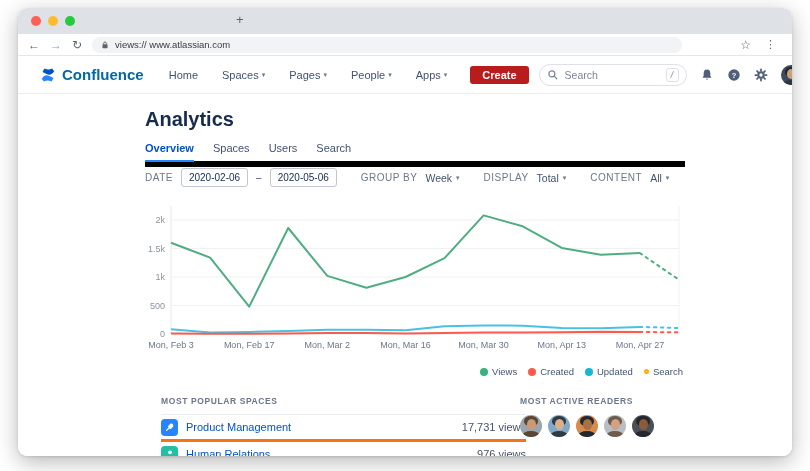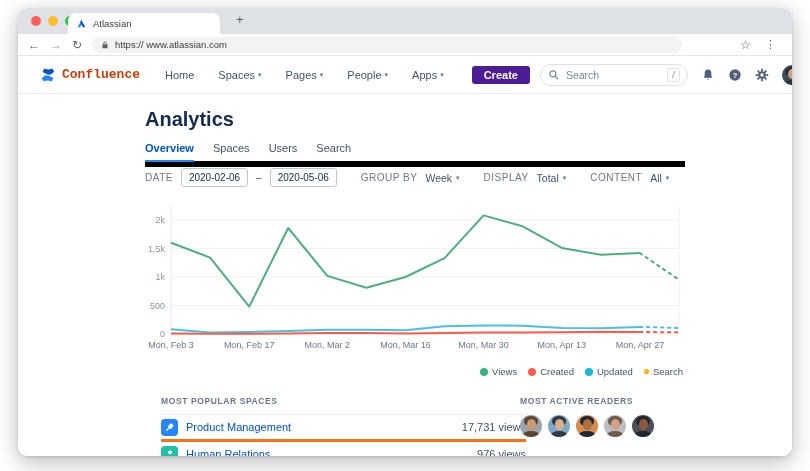--- a/index.html
+++ b/index.html
@@ -23,26 +23,26 @@
   .urlpill{flex:1;height:16px;background:#f1f3f4;border-radius:8px;display:flex;
     align-items:center;padding:0 9px;gap:6px;max-width:590px;}
   .urltext{font-size:9.5px;color:#3c4043;}
   .chrome-right{display:flex;align-items:center;gap:14px;margin-left:auto;padding-right:6px;}
   .star{font-size:12px;color:#5f6368;}
   .dots{font-size:11px;color:#5f6368;letter-spacing:0;}
   
   .appnav{height:38px;display:flex;align-items:center;padding:0 14px 0 12px;gap:10px;
     border-bottom:1px solid #ebecf0;background:#fff;}
   .brand{display:flex;align-items:center;gap:6px;margin-right:8px;}
-  .brand-name{font-size:13px;font-weight:bold;color:#c2410c;font-family:Liberation Mono, monospace;}
+  .brand-name{font-size:15px;font-weight:bold;color:#0369a1;}
   .nav-item{display:flex;align-items:center;gap:3px;font-size:11px;color:#42526e;
     text-decoration:none;padding:0 7px;cursor:pointer;}
   .carat{font-size:7px;color:#6b778c;}
-  .create-btn{background:#4c1d95;color:#fff;font-size:11px;font-weight:bold;border:none;
-    border-radius:3px;padding:3px 12px;margin-left:11px;cursor:pointer;}
+  .create-btn{background:#b91c1c;color:#fff;font-size:11px;font-weight:bold;border:none;
+    border-radius:3px;padding:3px 12px;margin-left:6px;cursor:pointer;}
   .nav-right{display:flex;align-items:center;gap:13px;margin-left:auto;}
   .search-pill{width:148px;height:22px;border:1.5px solid #dfe1e6;border-radius:11px;
     display:flex;align-items:center;gap:6px;padding:0 7px;background:#fff;}
   .search-ph{font-size:10.5px;color:#7a869a;flex:1;}
   .slash{width:13px;height:14px;border:1px solid #dfe1e6;border-radius:3px;font-size:9px;
     color:#7a869a;display:flex;align-items:center;justify-content:center;font-style:italic;}
   .nav-avatar{width:20px;height:20px;border-radius:50%;position:relative;overflow:hidden;background:#3d4b5c;}
   .nav-avatar i{position:absolute;border-radius:50%;}
   
   .content{position:relative;height:362px;background:#fff;}
@@ -87,40 +87,33 @@
 <body>
 
 <div class="window">
 
   <div class="tabstrip">
     <div class="lights">
       <span class="light l-red"></span>
       <span class="light l-yellow"></span>
       <span class="light l-green"></span>
     </div>
-    <div class="tab">
-      <svg width="11" height="11" viewBox="0 0 16 16">
-        <path d="M6.2 6.2 L2.6 13.4 h3.4 L8.2 9 Z" fill="#2684ff"></path>
-        <path d="M7.6 2.6 L13.4 13.4 h-3.3 L6 6 Z" fill="#0052cc"></path>
-      </svg>
-      <span class="tab-title">Atlassian</span>
-    </div>
     <span class="newtab">+</span>
   </div>
 
   <div class="urlrow">
     <span class="navglyph">←</span>
     <span class="navglyph dim">→</span>
     <span class="navglyph">↻</span>
     <div class="urlpill">
       <svg width="8" height="10" viewBox="0 0 12 14">
         <path d="M4 6V4.5a2 2 0 0 1 4 0V6" fill="none" stroke="#5f6368" stroke-width="1.4"></path>
         <rect x="2.2" y="5.8" width="7.6" height="6" rx="1" fill="#5f6368"></rect>
       </svg>
-      <span class="urltext">https:// www.atlassian.com</span>
+      <span class="urltext">views:// www.atlassian.com</span>
     </div>
     <div class="chrome-right">
       <span class="star">☆</span>
       <span class="dots">⋮</span>
     </div>
   </div>
 
   <div class="appnav">
     <svg width="13" height="13" viewBox="0 0 14 14" fill="#505f79">
       <circle cx="2.2" cy="2.2" r="1.5"></circle>

